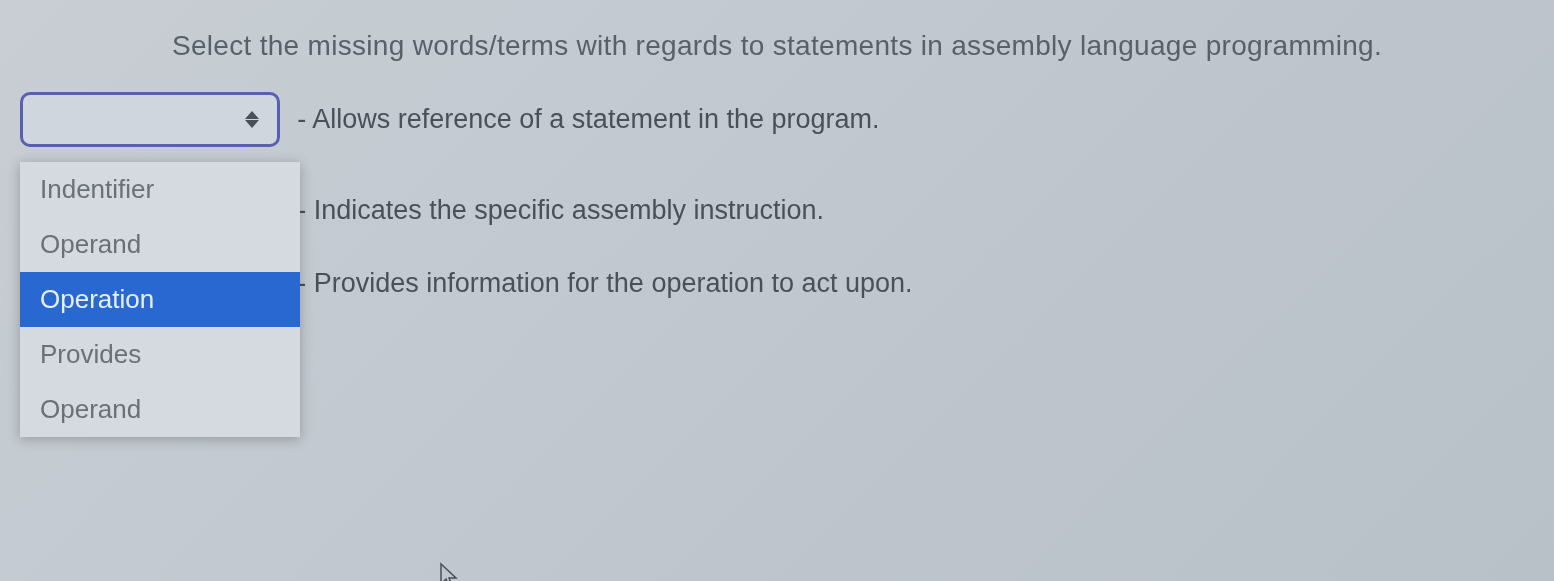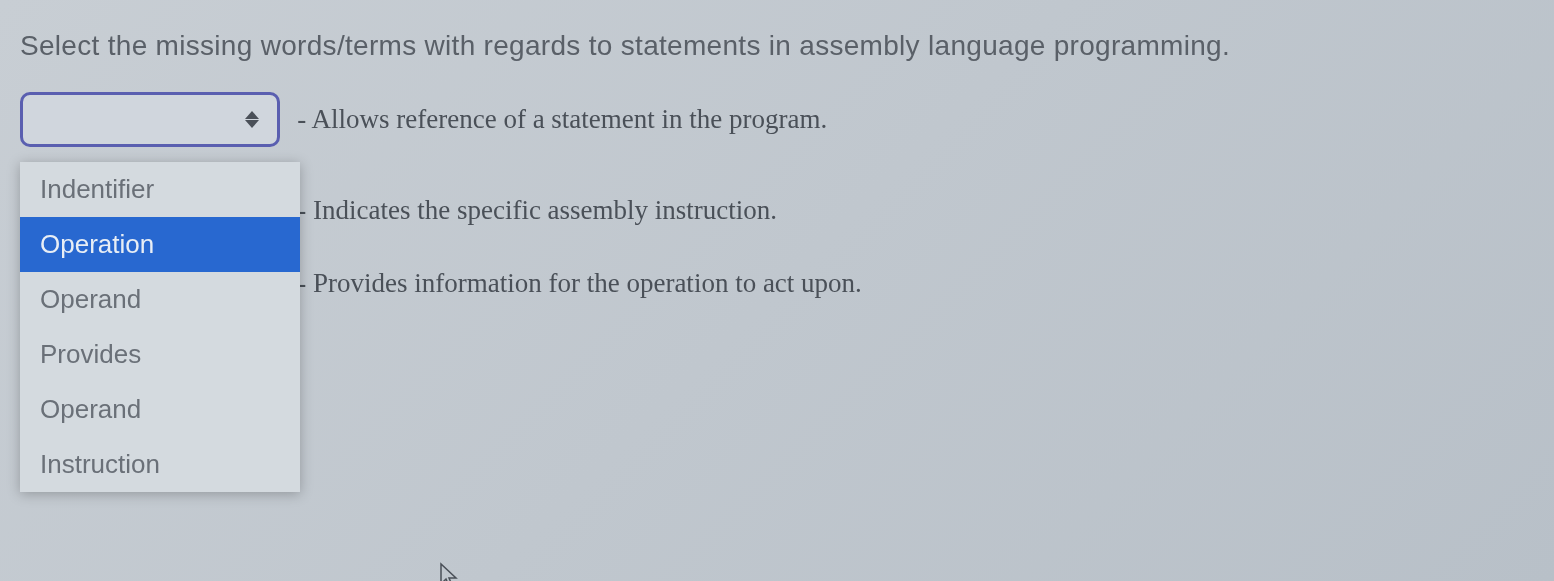--- a/index.html
+++ b/index.html
@@ -13,20 +13,21 @@
       padding: 30px 20px;
       min-height: 581px;
       font-size: 26px;
       color: #4a5058;
     }
     .question-text {
       font-size: 28px;
       color: #5a6068;
       margin-bottom: 30px;
       letter-spacing: 0.3px;
+      text-align: center;
     }
     .content-area {
       position: relative;
     }
     .dropdown-container {
       position: relative;
       display: inline-block;
       vertical-align: top;
     }
     .dropdown-select {
@@ -78,21 +79,20 @@
       background: #d4dadf;
     }
     .dropdown-item.highlighted {
       background: #2868d0;
       color: #e8eef5;
     }
     .descriptions {
       display: inline-block;
       vertical-align: top;
       margin-left: 10px;
-      font-family: Liberation Serif, serif;
     }
     .description-row {
       display: flex;
       align-items: center;
       margin-bottom: 42px;
       color: #4a5058;
       font-size: 27px;
     }
     .description-row:first-child {
       height: 55px;
@@ -117,25 +117,24 @@
 <div class="content-area">
   <div class="dropdown-container">
     <div class="dropdown-select">
       <div class="dropdown-arrows">
         <div class="arrow-up"></div>
         <div class="arrow-down"></div>
       </div>
     </div>
     <div class="dropdown-list">
       <div class="dropdown-item">Indentifier</div>
+      <div class="dropdown-item">Operand</div>
       <div class="dropdown-item highlighted">Operation</div>
-      <div class="dropdown-item">Operand</div>
       <div class="dropdown-item">Provides</div>
       <div class="dropdown-item">Operand</div>
-      <div class="dropdown-item">Instruction</div>
     </div>
   </div>
 
   <div class="descriptions">
     <div class="description-row">- Allows reference of a statement in the program.</div>
     <div class="description-row">- Indicates the specific assembly instruction.</div>
     <div class="description-row">- Provides information for the operation to act upon.</div>
   </div>
 
   <div class="cursor-pointer">

